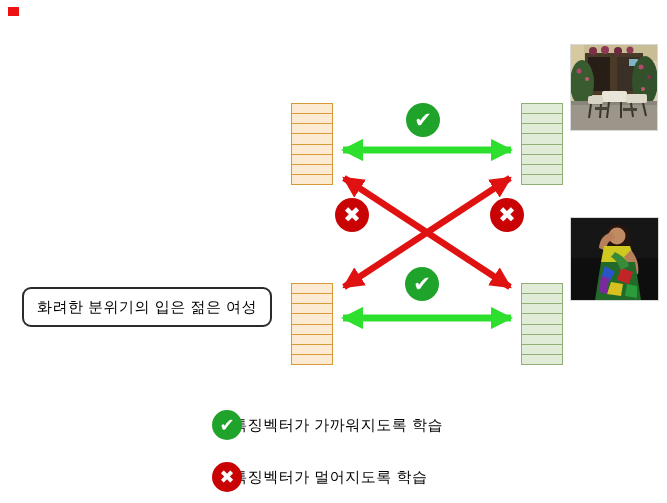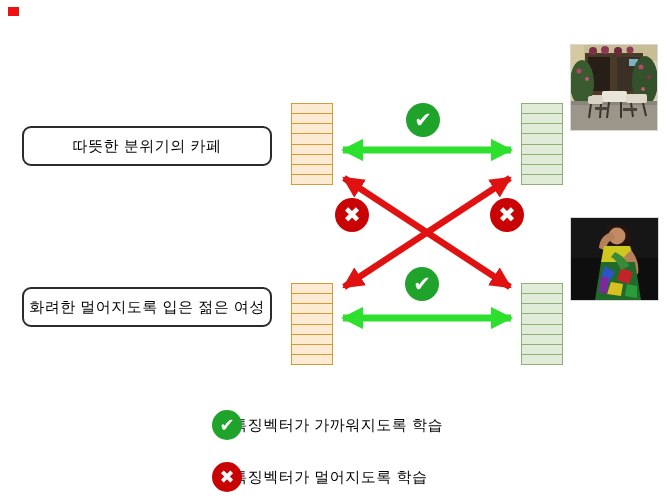--- a/index.html
+++ b/index.html
@@ -65,25 +65,22 @@
   .lg-far  {left:212px;top:462px;}
   .legend-label{font-size:15px;color:#000;letter-spacing:0.5px;white-space:nowrap;}
 </style>
 </head>
 <body>
 
 <div class="canvas">
 
   <div class="corner-marker"></div>
 
-  <div class="caption-box cap-cafe">
-    <span>따뜻한 분위기의 카페</span>
-  </div>
   <div class="caption-box cap-woman">
-    <span>화려한 멀어지도록 입은 젊은 여성</span>
+    <span>화려한 분위기의 입은 젊은 여성</span>
   </div>
 
   <div class="vector orange v-txt-cafe">
       <div class="vcell"></div>
       <div class="vcell"></div>
       <div class="vcell"></div>
       <div class="vcell"></div>
       <div class="vcell"></div>
       <div class="vcell"></div>
       <div class="vcell"></div>

